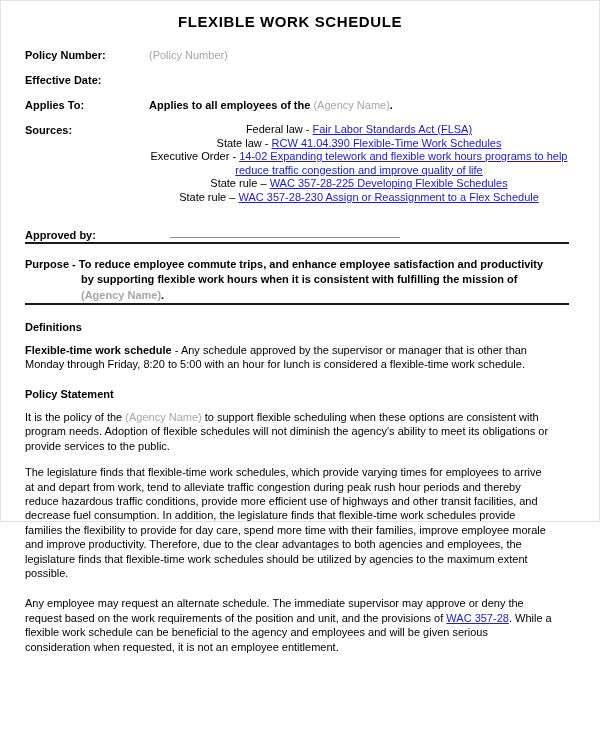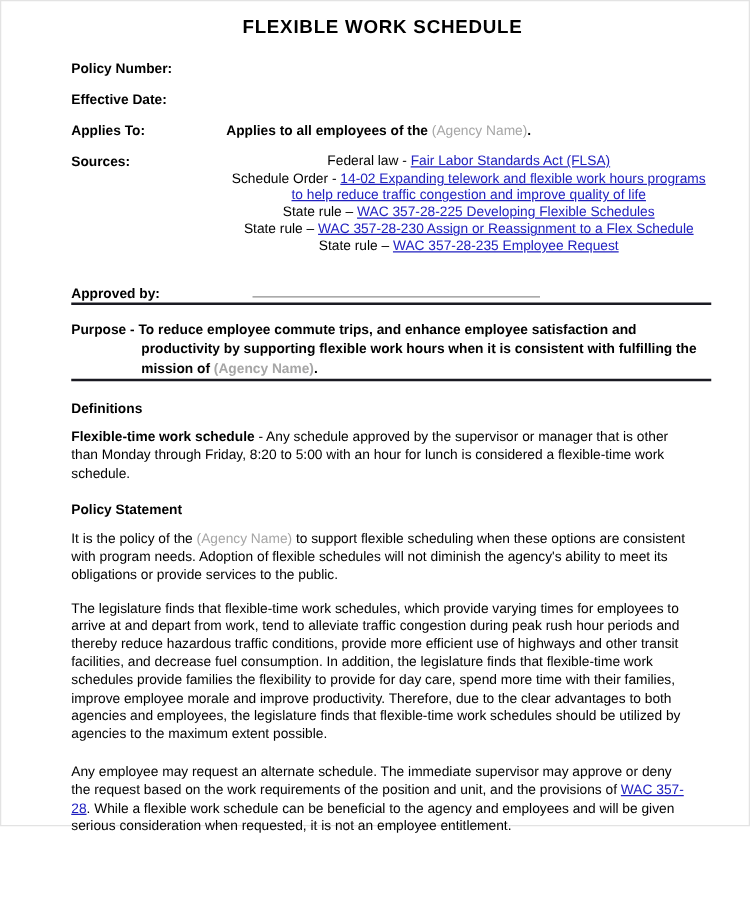--- a/index.html
+++ b/index.html
@@ -13,24 +13,24 @@
     height: 730px;
     font-family: "Liberation Sans", sans-serif;
     color: #000000;
     overflow: hidden;
   }
 
   .page {
     position: relative;
     box-sizing: border-box;
     width: 600px;
-    height: 661px;
+    height: 522px;
     background: #ffffff;
     border: 1px solid #e3e3e3;
-    padding: 6px 30px 0 56px;
+    padding: 6px 30px 0 24px;
   }
 
   
   .doc-title {
     text-align: center;
     font-size: 15px;
     font-weight: bold;
     letter-spacing: 0.6px;
     margin: 6px 0 0 0;
     padding-right: 14px;
@@ -177,20 +177,23 @@
 <body>
 
 <div class="page">
 
   <div class="doc-title">FLEXIBLE WORK SCHEDULE</div>
 
   <div class="fields">
 
     <div class="field-row">
       <div class="field-label">Policy Number:</div>
+      <div class="field-value">
+        <span class="placeholder">(Policy Number)</span>
+      </div>
     </div>
 
     <div class="field-row">
       <div class="field-label">Effective Date:</div>
     </div>
 
     <div class="field-row">
       <div class="field-label">Applies To:</div>
       <div class="field-value">
         <span class="bold-inline">Applies to all employees of the</span>
@@ -199,36 +202,36 @@
     </div>
 
     <div class="field-row">
       <div class="field-label">Sources:</div>
       <div class="field-value sources">
 
         <div class="source-line">
           <span class="src-lead">Federal law - </span><a class="src-link" href="#">Fair Labor Standards Act (FLSA)</a>
         </div>
 
-
-        <div class="source-line">
-          <span class="src-lead">Schedule Order - </span><a class="src-link" href="#">14-02 Expanding telework and flexible work hours programs to help reduce traffic congestion and improve quality of life</a>
+        <div class="source-line">
+          <span class="src-lead">State law - </span><a class="src-link" href="#">RCW 41.04.390 Flexible-Time Work Schedules</a>
+        </div>
+
+        <div class="source-line">
+          <span class="src-lead">Executive Order - </span><a class="src-link" href="#">14-02 Expanding telework and flexible work hours programs to help reduce traffic congestion and improve quality of life</a>
         </div>
 
         <div class="source-line">
           <span class="src-lead">State rule – </span><a class="src-link" href="#">WAC 357-28-225 Developing Flexible Schedules</a>
         </div>
 
         <div class="source-line">
           <span class="src-lead">State rule – </span><a class="src-link" href="#">WAC 357-28-230 Assign or Reassignment to a Flex Schedule</a>
         </div>
 
-        <div class="source-line">
-          <span class="src-lead">State rule – </span><a class="src-link" href="#">WAC 357-28-235 Employee Request</a>
-        </div>
 
 
       </div>
     </div>
 
   </div>
 
   <div class="approved">
     <div class="field-label">Approved by:</div>
     <div class="approved-right">

